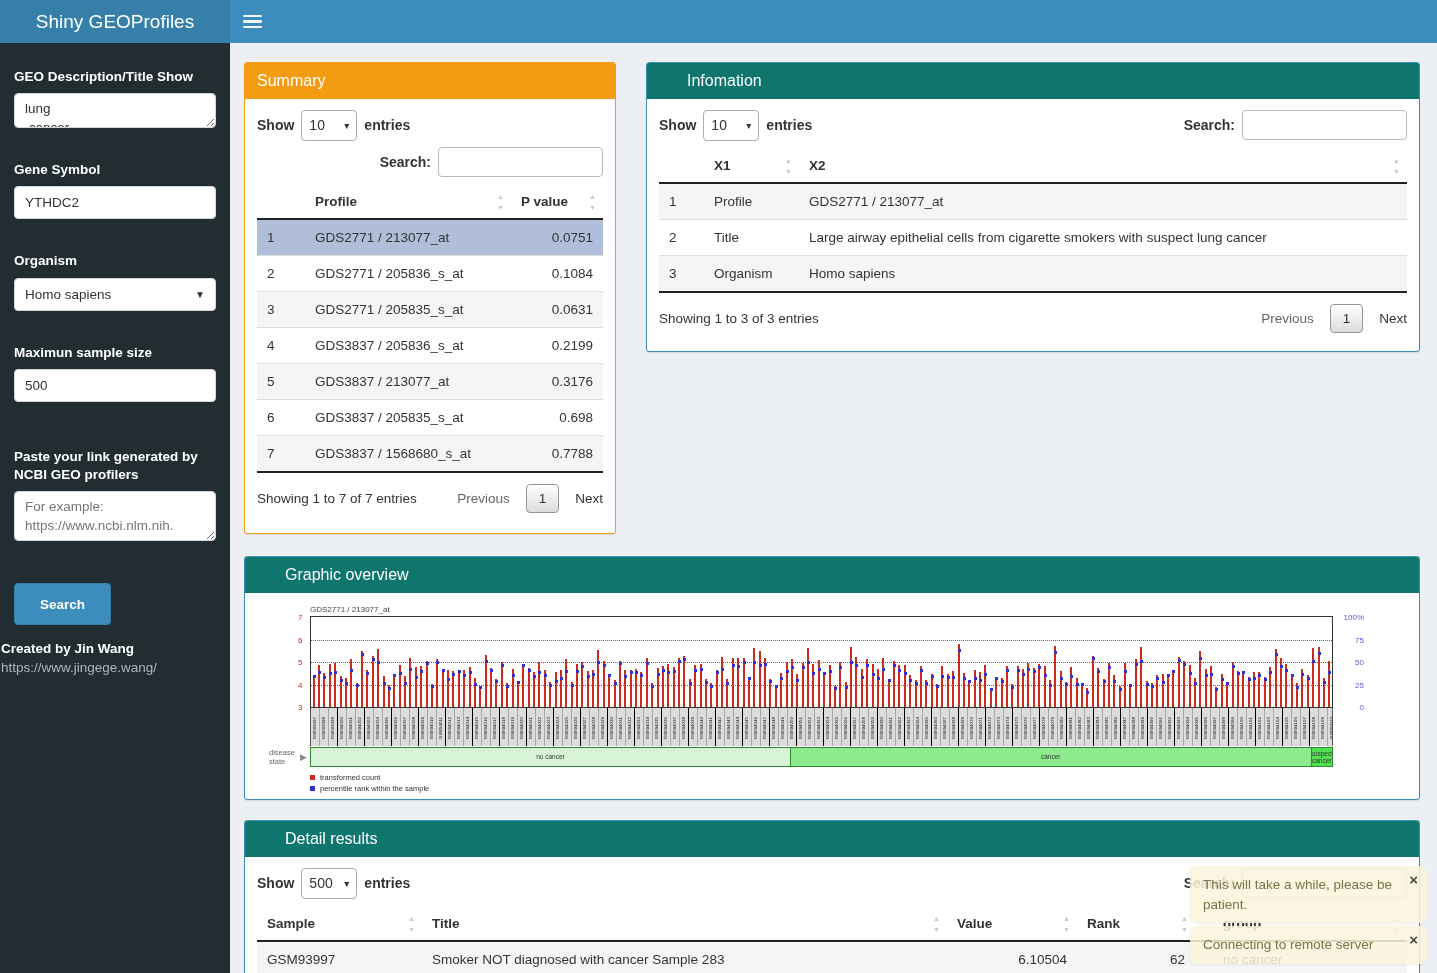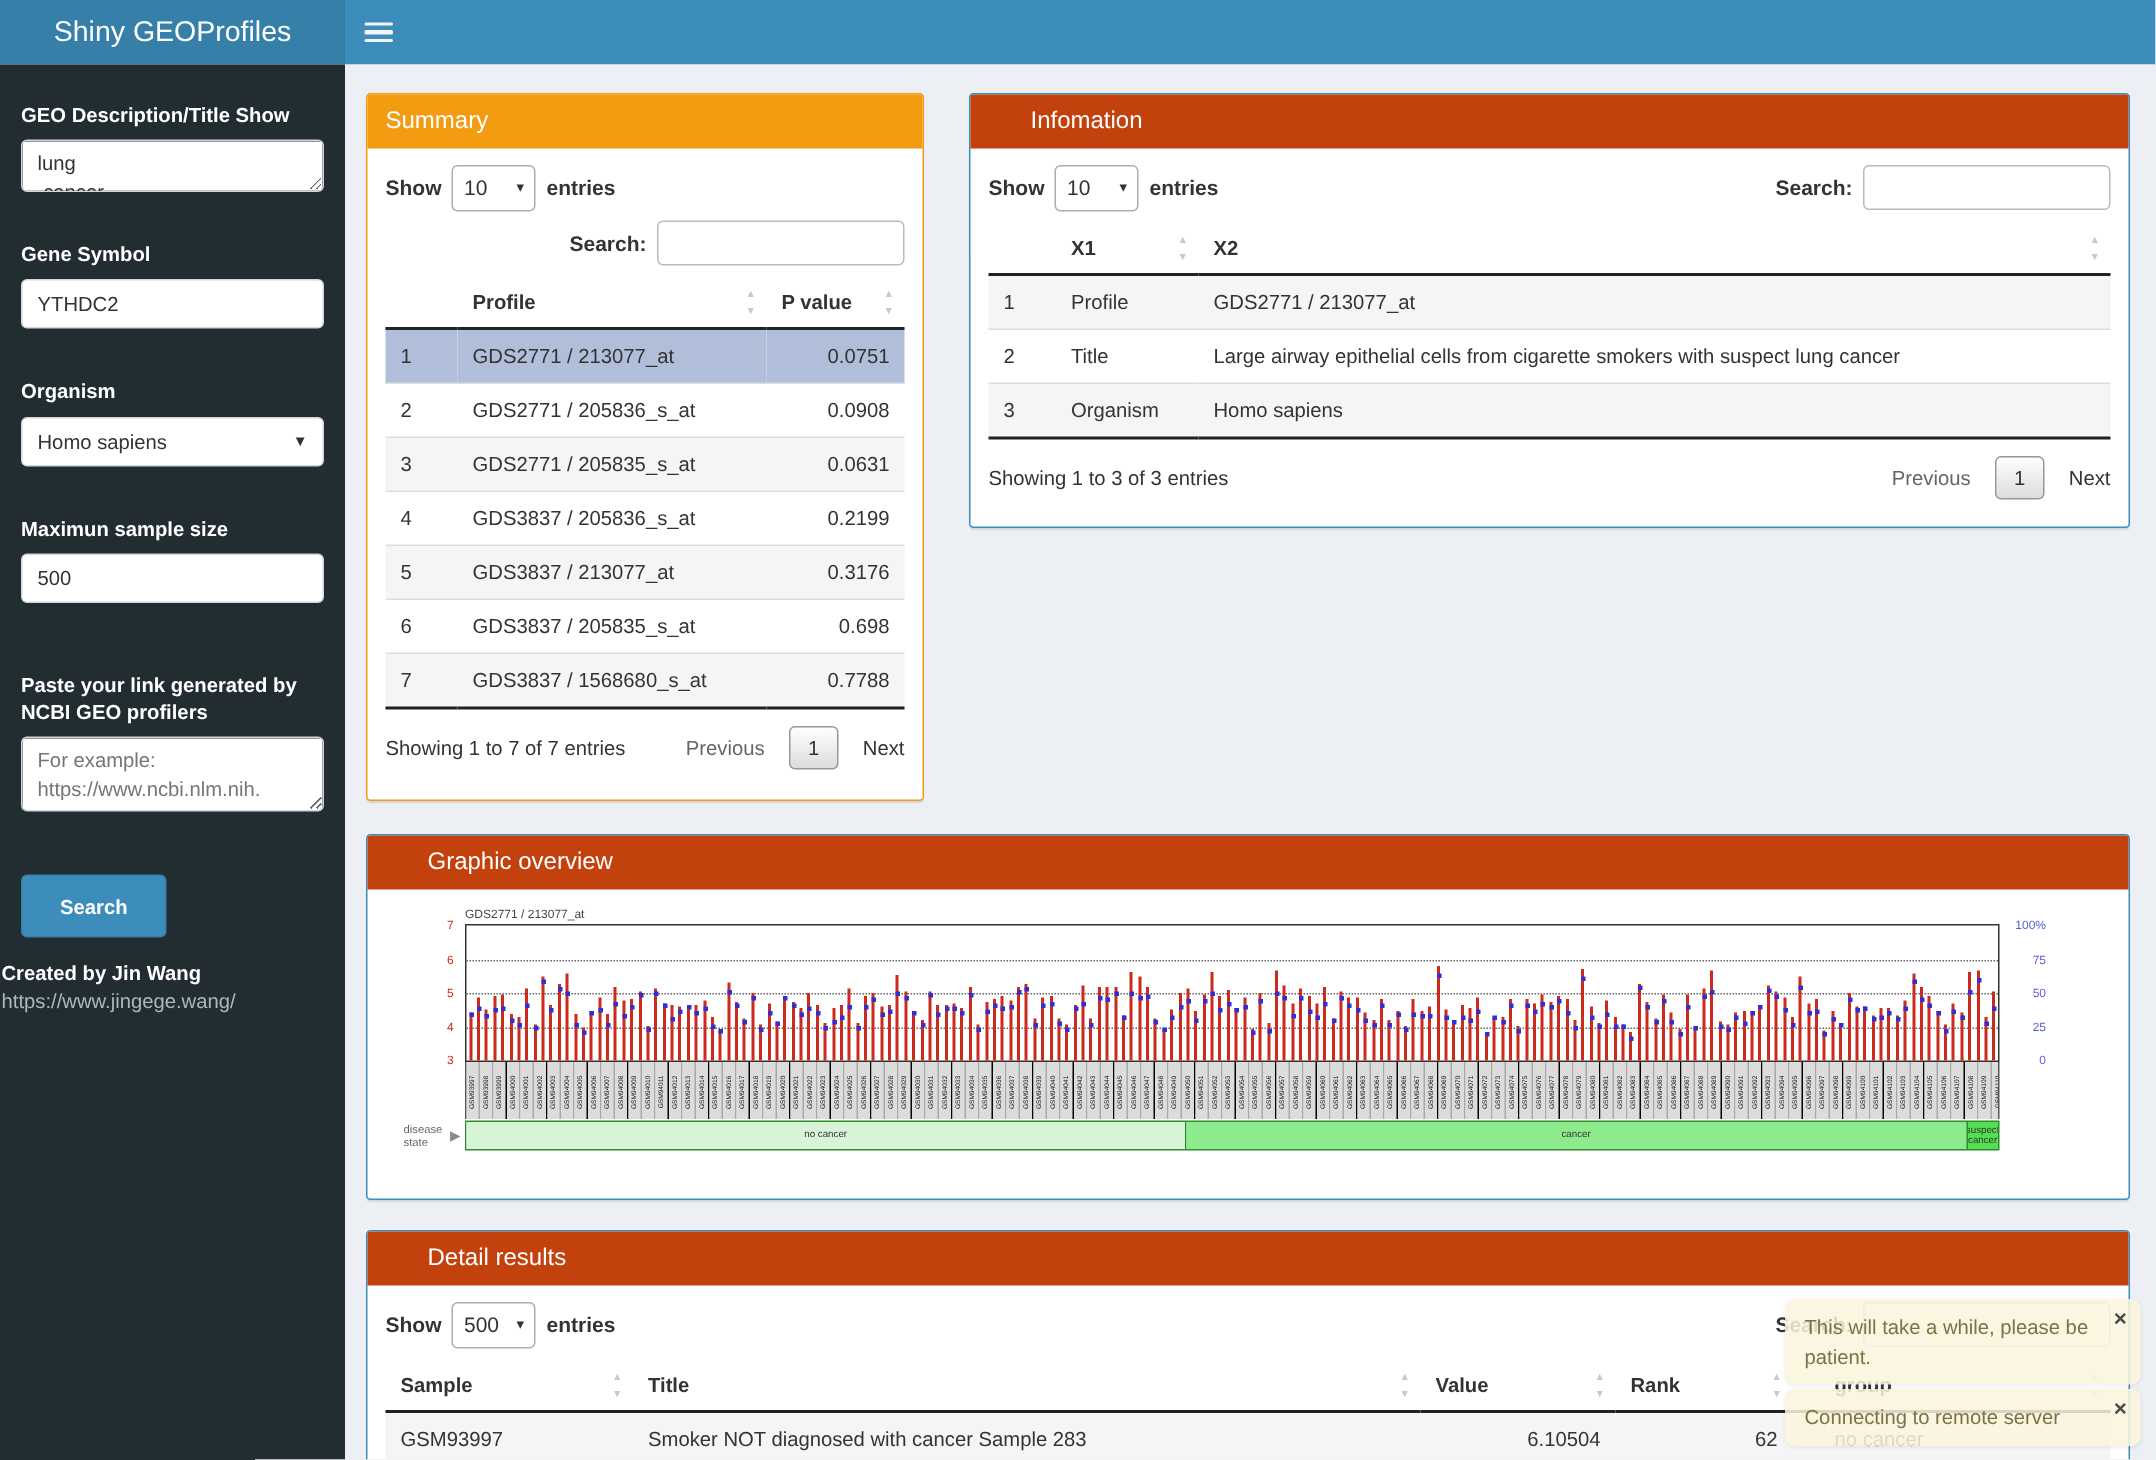--- a/index.html
+++ b/index.html
@@ -37,21 +37,21 @@
   .site-link { margin-top:4px; font-size:13.5px; color:#aeb6bd; text-decoration:none; display:block; cursor:pointer; }
 
   
   .content { position:absolute; left:230px; top:43px; right:0; bottom:0; background:#ecf0f5; overflow:hidden; }
   .box { position:absolute; background:#fff; border-radius:3px; box-shadow:0 1px 1px rgba(0,0,0,.1); }
   .box-warning { border:1px solid #f39c12; }
   .box-primary { border:1px solid #3c8dbc; }
   .box-header { padding:9px 12px; color:#fff; font-size:16px; font-weight:400;
     border-radius:2px 2px 0 0; }
   .box-warning .box-header { background:#f39c12; }
-  .box-primary .box-header { background:#c2410c;padding-left:40px; }
+  .box-primary .box-header { background:#0f766e;padding-left:40px; }
   .box-body { padding:10px 12px; }
   #summary-box { left:14px; top:19px; width:372px; height:472px; }
   #info-box    { left:416px; top:19px; width:774px; height:290px; }
   #graphic-box { left:14px; top:513px; width:1176px; height:244px; }
   #detail-box  { left:14px; top:777px; width:1176px; height:400px; }
 
   
   .dt-row { display:flex; align-items:center; justify-content:space-between; }
   .dt-length { display:flex; align-items:center; font-weight:600; height:32px; }
   .dt-select { display:inline-flex; align-items:center; justify-content:space-between;
@@ -200,21 +200,21 @@
         </thead>
         <tbody>
           <tr class="selected">
               <td>1</td>
               <td>GDS2771 / 213077_at</td>
               <td class="num">0.0751</td>
             </tr>
           <tr>
               <td>2</td>
               <td>GDS2771 / 205836_s_at</td>
-              <td class="num">0.0908</td>
+              <td class="num">0.1084</td>
             </tr>
           <tr>
               <td>3</td>
               <td>GDS2771 / 205835_s_at</td>
               <td class="num">0.0631</td>
             </tr>
           <tr>
               <td>4</td>
               <td>GDS3837 / 205836_s_at</td>
               <td class="num">0.2199</td>
@@ -1050,20 +1050,30 @@
             </div>
           <div class="bands-row">
             <div class="disease-label">
               <span>disease state</span>
               <span class="band-arrow">▶</span>
             </div>
             <div class="band" style="width: 47%; background: rgb(215, 244, 215);">no cancer</div>
             <div class="band" style="width: 51%; background: rgb(141, 235, 141);">cancer</div>
             <div class="band" style="width: 2%; background: rgb(82, 224, 82);">suspect cancer</div>
           </div>
+          <div class="legend">
+            <div class="legend-row">
+                <span class="legend-swatch" style="background: rgb(204, 42, 29);"></span>
+                <span>transformed count</span>
+              </div>
+            <div class="legend-row">
+                <span class="legend-swatch" style="background: rgb(47, 47, 211);"></span>
+                <span>percentile rank within the sample</span>
+              </div>
+          </div>
         </div>
       </div>
     </div>
   </div>
 
   <div class="box box-primary" id="detail-box">
     <div class="box-header">Detail results</div>
     <div class="box-body">
       <div class="dt-row">
         <div class="dt-length">

